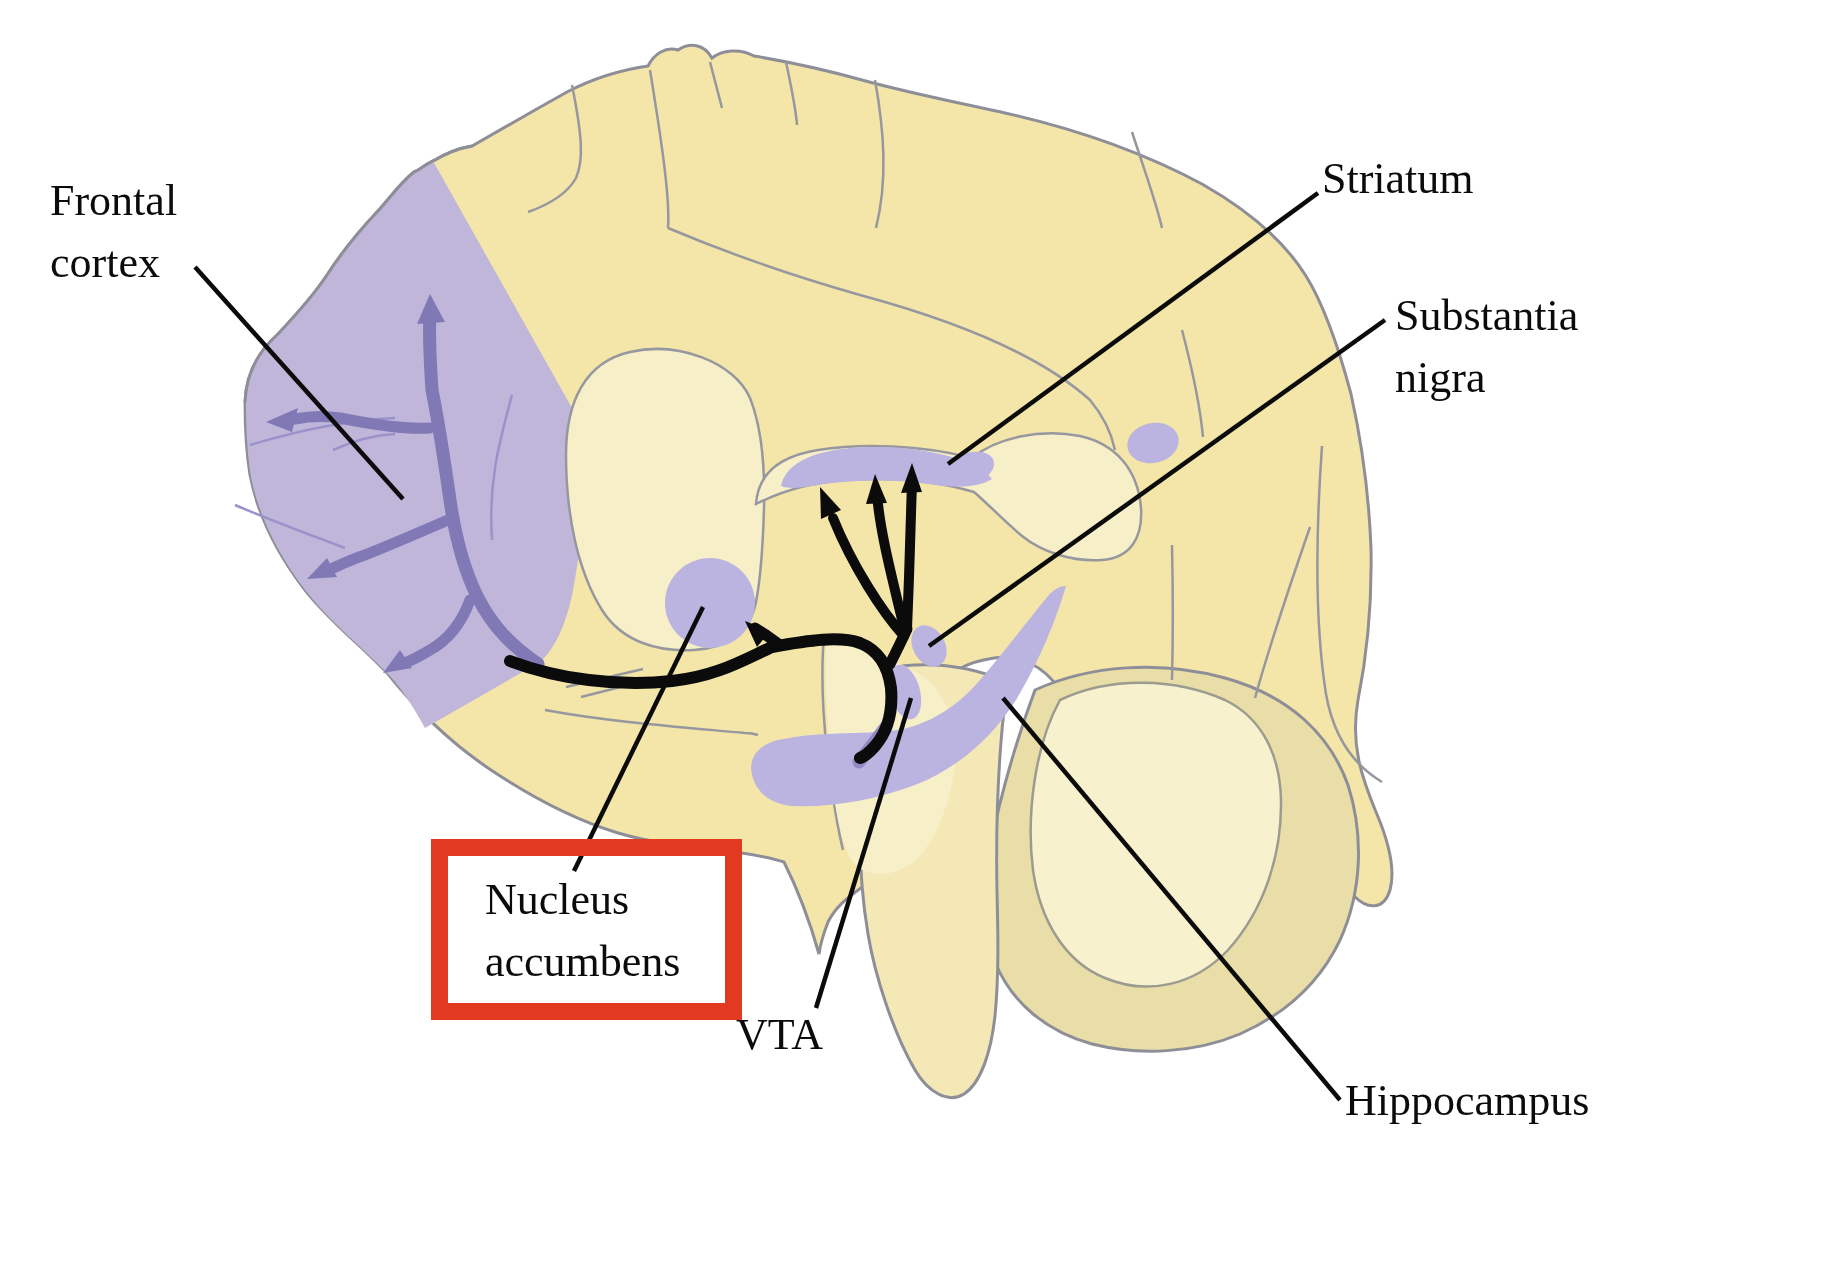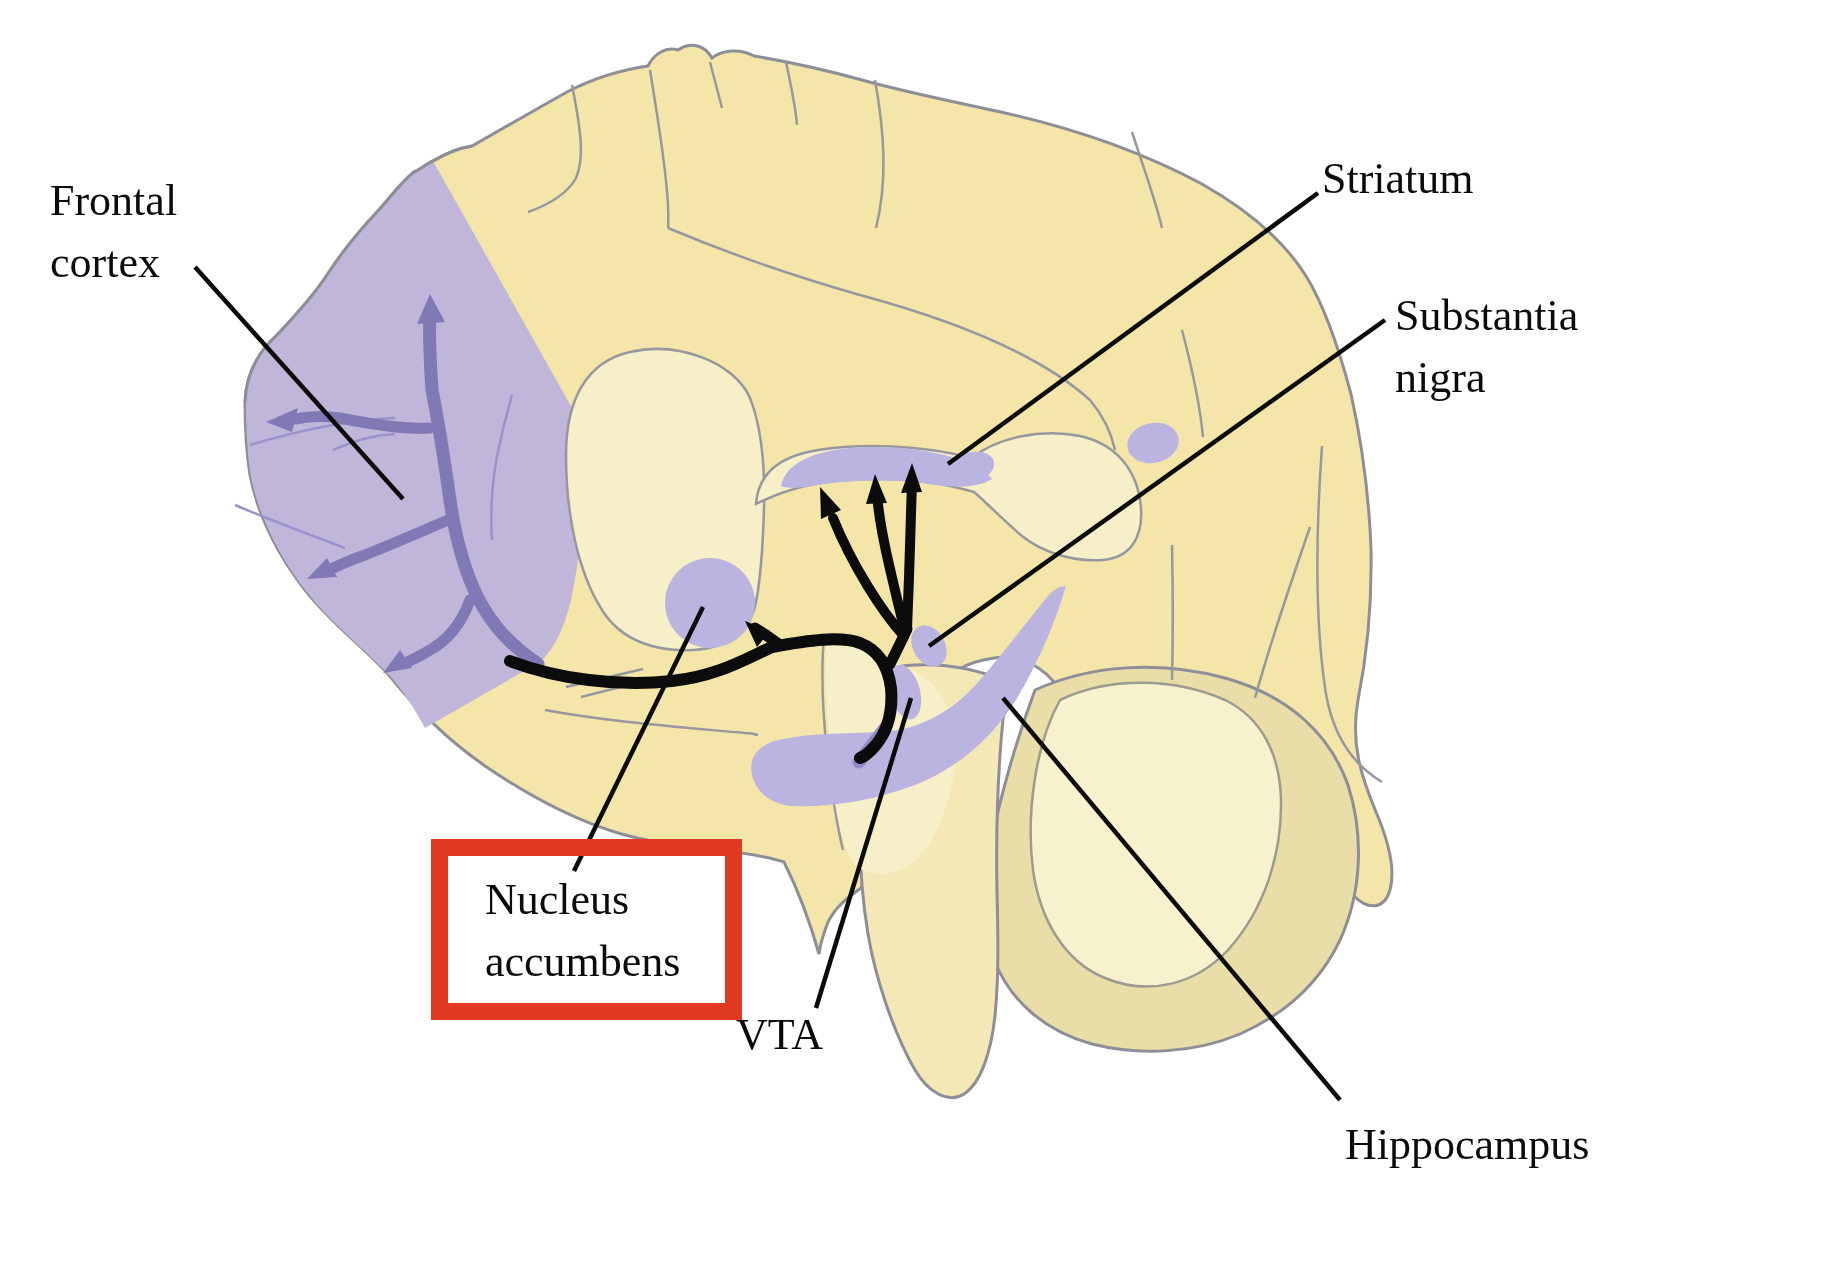--- a/index.html
+++ b/index.html
@@ -7,21 +7,21 @@
          font-family:"Liberation Serif","DejaVu Serif",serif;}
   #stage svg{position:absolute;left:0;top:0;}
   .lbl{position:absolute;font-size:44px;line-height:62px;color:#0b0b0b;white-space:nowrap;}
   #nacc-box{position:absolute;left:431px;top:839px;width:311px;height:181px;
             box-sizing:border-box;border-style:solid;border-width:17px;background:transparent;}
   #nacc-label{left:485px;top:869px;}
   #frontal-label{left:50px;top:170px;}
   #striatum-label{left:1322px;top:148px;}
   #sn-label{left:1395px;top:285px;}
   #vta-label{left:736px;top:1004px;}
-  #hippo-label{left:1345px;top:1070px;margin-top:44px;}
+  #hippo-label{left:1345px;top:1070px;}
 </style>
 </head>
 <body>
 
 <div id="stage">
 
 <svg width="1844" height="1288" viewBox="0 0 1844 1288">
 
   <path stroke="#8E8E98" stroke-width="3" d="M 245,402 C 246,375 258,352 277,335 C 293,318 312,298 327,275 C 340,255 360,230 377,212
        C 390,198 400,183 414,172 C 420,170 426,164 433,161 C 448,152 460,148 472,146

